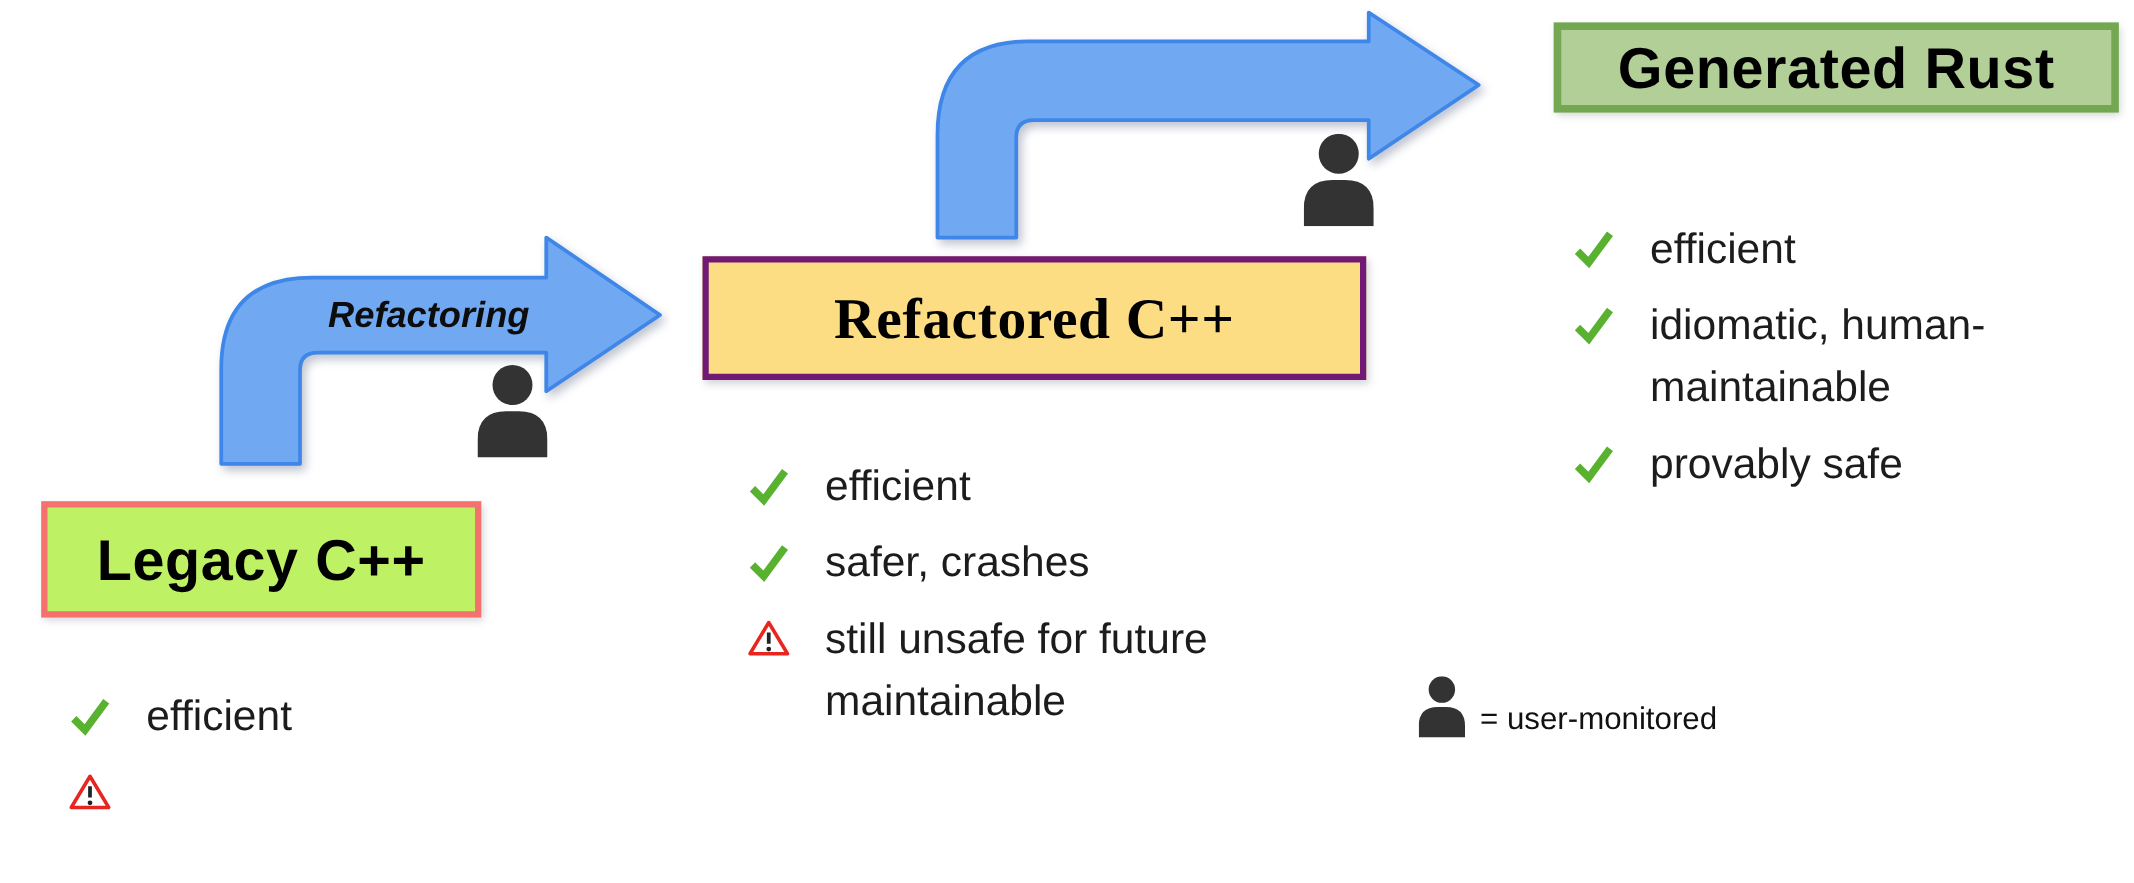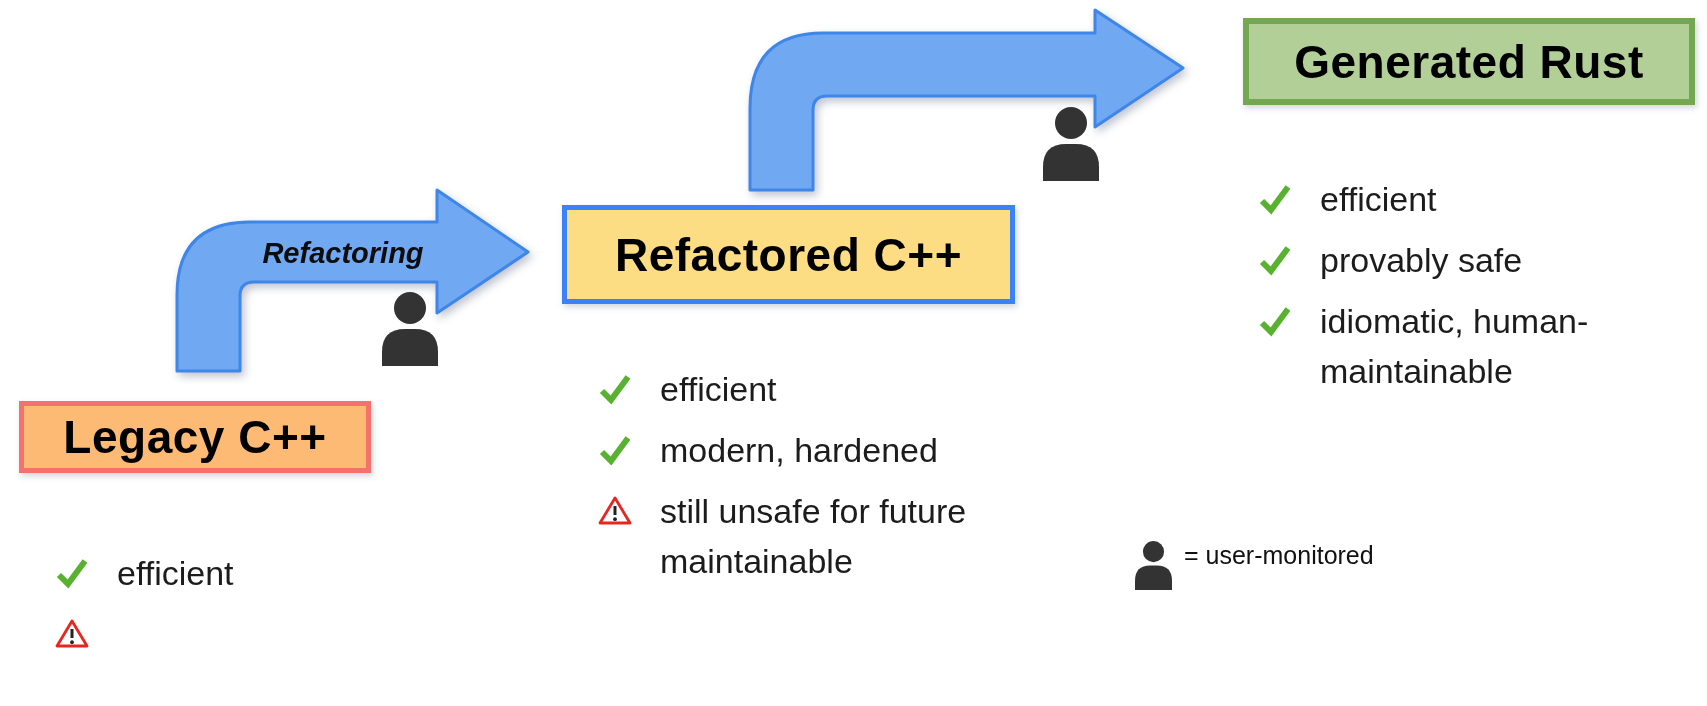--- a/index.html
+++ b/index.html
@@ -6,23 +6,23 @@
   #canvas{
     position:relative;width:1707px;height:706px;background:#ffffff;overflow:hidden;
     font-family:"Liberation Sans",sans-serif;
   }
   
   .stage-box{
     position:absolute;box-sizing:border-box;display:flex;align-items:center;justify-content:center;
     font-weight:700;font-size:46px;color:#000;z-index:2;letter-spacing:0.5px;
     box-shadow:2px 3px 6px rgba(130,135,150,.35);
   }
-  #box-legacy{left:19px;top:401px;width:352px;height:72px;background:#fdba74;border:5px solid #F5716D;}
-  #box-refactored{left:562px;top:205px;width:453px;height:99px;background:#FDDD84;border:5px solid #3b82f6;}
-  #box-rust{left:1243px;top:18px;width:452px;height:87px;background:#B3CF98;border:6px solid #74A751;}
+  #box-legacy{left:33px;top:401px;width:352px;height:93px;background:#bef264;border:5px solid #F5716D;}
+  #box-refactored{left:562px;top:205px;width:531px;height:99px;background:#FDDD84;border:5px solid #701a75;font-family:Liberation Serif, serif;}
+  #box-rust{left:1243px;top:18px;width:452px;height:72px;background:#B3CF98;border:6px solid #74A751;}
   
   .feature-list{position:absolute;z-index:2;font-size:34px;line-height:50px;color:#1c1c1c;}
   #list-legacy{left:55px;top:537px;}
   #list-refactored{left:598px;top:353px;}
   #list-rust{left:1258px;top:163px;}
   .item{display:flex;align-items:flex-start;margin-top:11px;}
   .ic{width:38px;flex:0 0 38px;margin-right:24px;margin-top:9px;display:flex;justify-content:flex-start;}
   .txt{white-space:pre-line;}
   
   #arrow-layer{position:absolute;left:0;top:0;z-index:1;}
@@ -32,21 +32,21 @@
     position:absolute;transform:translate(-50%,-50%);z-index:3;
     font-style:italic;font-weight:700;font-size:29px;color:#0d0d0d;white-space:nowrap;
   }
   #label-refactoring{left:343px;top:253px;}
   #label-migration{left:942px;top:64px;}
   
   .person{position:absolute;z-index:4;}
   #person-refactoring{left:382px;top:292px;}
   #person-migration{left:1043px;top:107px;}
   
-  #legend{position:absolute;left:1135px;top:541px;display:flex;align-items:flex-start;z-index:2;}
+  #legend{position:absolute;left:1135px;top:541px;display:flex;align-items:flex-end;z-index:2;}
   #legend .legend-text{font-size:25px;color:#111;margin-left:12px;white-space:nowrap;}
 </style>
 </head>
 <body>
 
 <div id="canvas">
 
   <svg id="arrow-layer" width="1707" height="706" viewBox="0 0 1707 706">
     <path class="arrow-path" d="M 177 371 L 177 295 Q 177 222 250 222 L 437 222 L 437 190 L 528 252 L 437 313 L 437 282 L 254 282 Q 240 282 240 296 L 240 371 Z"></path>
     <path class="arrow-path" d="M 750 190 L 750 108 Q 750 33 823 33 L 1095 33 L 1095 10 L 1183 68 L 1095 127 L 1095 96 L 827 96 Q 813 96 813 110 L 813 190 Z"></path>
@@ -101,21 +101,21 @@
           </svg>
       </span>
       <span class="txt">efficient</span>
     </div>
     <div class="item">
       <span class="ic">
         <svg width="34" height="32" viewBox="0 0 34 32">
             <path d="M4 18 L13 27 L30 4" fill="none" stroke="#58B12F" stroke-width="6"></path>
           </svg>
       </span>
-      <span class="txt">modern, hardened</span>
+      <span class="txt">safer, crashes</span>
     </div>
     <div class="item">
       <span class="ic">
         <svg width="34" height="31" viewBox="0 0 34 31">
             <path d="M17 3 L32 28 L2 28 Z" fill="#ffffff" stroke="#E8251F" stroke-width="2.8" stroke-linejoin="round"></path>
             <path d="M17 11 L17 20" stroke="#222" stroke-width="3"></path>
             <circle cx="17" cy="24.2" r="1.9" fill="#222"></circle>
           </svg>
       </span>
       <span class="txt">still unsafe for future
@@ -131,30 +131,30 @@
           </svg>
       </span>
       <span class="txt">efficient</span>
     </div>
     <div class="item">
       <span class="ic">
         <svg width="34" height="32" viewBox="0 0 34 32">
             <path d="M4 18 L13 27 L30 4" fill="none" stroke="#58B12F" stroke-width="6"></path>
           </svg>
       </span>
-      <span class="txt">provably safe</span>
+      <span class="txt">idiomatic, human-
+maintainable</span>
     </div>
     <div class="item">
       <span class="ic">
         <svg width="34" height="32" viewBox="0 0 34 32">
             <path d="M4 18 L13 27 L30 4" fill="none" stroke="#58B12F" stroke-width="6"></path>
           </svg>
       </span>
-      <span class="txt">idiomatic, human-
-maintainable</span>
+      <span class="txt">provably safe</span>
     </div>
   </div>
 
   <div id="legend">
     <svg width="37" height="49" viewBox="0 0 56 74">
       <circle cx="28" cy="16" r="16" fill="#333333"></circle>
       <path d="M0 74 L0 60 Q0 37 23 37 L33 37 Q56 37 56 60 L56 74 Z" fill="#333333"></path>
     </svg>
     <span class="legend-text">= user-monitored</span>
   </div>

